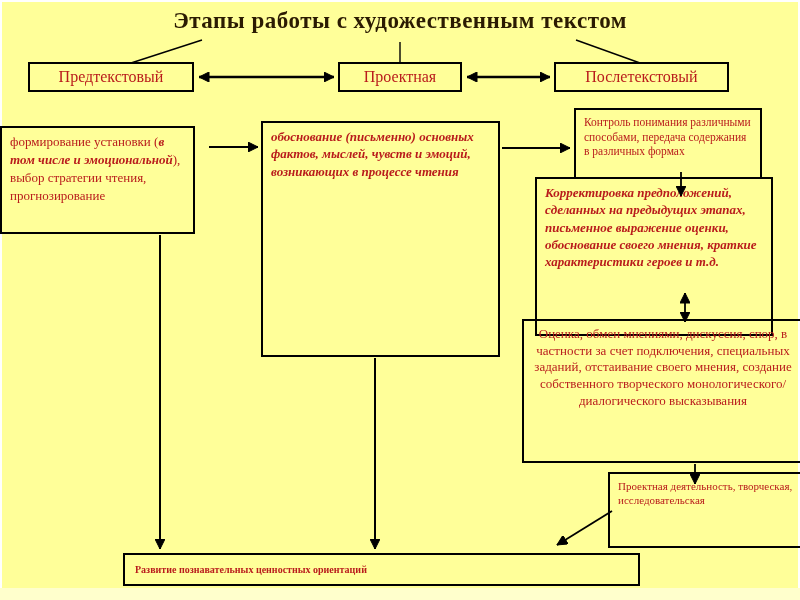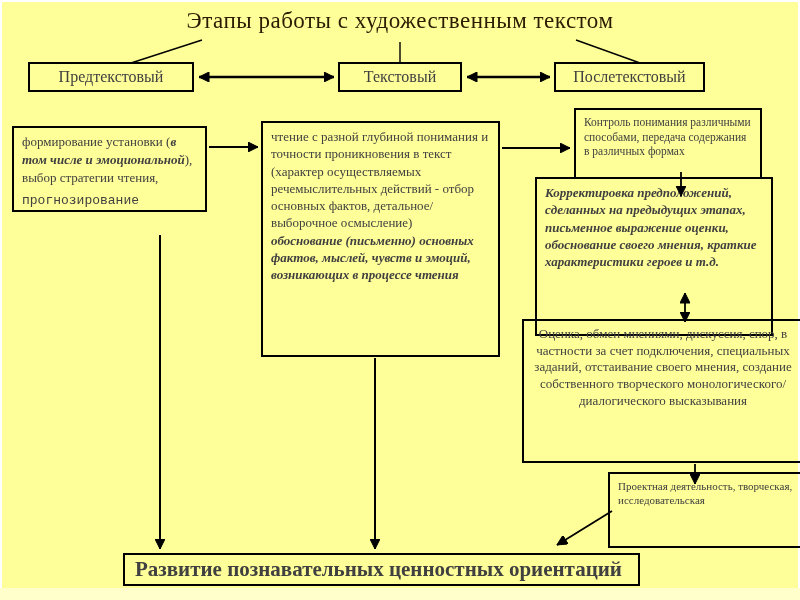--- a/index.html
+++ b/index.html
@@ -1,68 +1,67 @@
 <!DOCTYPE html>
 <html><head>
 <meta charset="utf-8">
 <style>
   html,body{margin:0;padding:0;}
   body{font-family:"Liberation Serif", serif; background:#ffffff;}
   .slide{position:relative; width:800px; height:600px; background:#ffffff; overflow:hidden;}
   .canvas{position:absolute; left:2px; top:2px; width:796px; height:586px; background:#FFFF99;}
   .bottom-strip{position:absolute; left:0; top:588px; width:800px; height:12px; background:#FFFFCC;}
   .title{position:absolute; left:0; top:8px; width:800px; text-align:center;
-         font-size:23px; font-weight:normal; color:#2B1B02; letter-spacing:0.5px;}
-  .box{position:absolute; border:2px solid #000; box-sizing:border-box; color:#404040;
+         font-size:23px; font-weight:bold; color:#2B1B02; letter-spacing:0.5px;}
+  .box{position:absolute; border:2px solid #000; box-sizing:border-box; color:#b91c1c;
        padding:5px 8px; background:transparent; line-height:1.33;}
   .stage{display:flex; align-items:center; justify-content:center;
          font-size:16px; padding:0; line-height:1;}
   .bi{font-weight:bold; font-style:italic;}
-  .para2{margin-top:5px;font-family:Liberation Mono, monospace;}
+  .para2{}
   .svg-overlay{position:absolute; left:0; top:0; width:800px; height:600px; pointer-events:none;}
   .svg-overlay line, .svg-overlay path{stroke:#000;}
   
   #stage-pretext{left:28px; top:62px; width:166px; height:30px;}
   #stage-text{left:338px; top:62px; width:124px; height:30px;}
-  #stage-posttext{left:554px; top:62px; width:151px; height:30px;}
-  #box-pretext{left:12px; top:126px; width:195px; height:86px; font-size:13px; line-height:1.38;}
+  #stage-posttext{left:554px; top:62px; width:175px; height:30px;}
+  #box-pretext{left:0; top:126px; width:195px; height:108px; font-size:13px; line-height:1.38;}
   #box-reading{left:261px; top:121px; width:239px; height:236px; font-size:13px;}
   #box-control{left:574px; top:108px; width:188px; height:71px; font-size:11.5px; line-height:1.28;}
   #box-correction{left:535px; top:177px; width:238px; height:159px; font-size:13px;}
   #box-assessment{left:522px; top:319px; width:282px; height:144px; font-size:13px; line-height:1.28;text-align:center;}
   #box-project{left:608px; top:472px; width:214px; height:76px; font-size:11px; line-height:1.28;}
   #footer-bar{left:123px; top:553px; width:517px; height:33px; display:flex; align-items:center;
-              padding:0 0 0 10px; font-size:21px; font-weight:bold;}
+              padding:0 0 0 10px; font-size:10px; font-weight:bold;}
 </style>
 </head>
 <body>
 
 <div class="slide">
   <div class="canvas"></div>
   <div class="bottom-strip"></div>
 
   <div class="title">Этапы работы с художественным текстом</div>
 
   <div class="box stage" id="stage-pretext">
     <span>Предтекстовый</span>
   </div>
   <div class="box stage" id="stage-text">
-    <span>Текстовый</span>
+    <span>Проектная</span>
   </div>
   <div class="box stage" id="stage-posttext">
     <span>Послетекстовый</span>
   </div>
 
   <div class="box" id="box-pretext">
     <span>формирование установки (</span><span class="bi">в том числе и эмоциональной</span><span>), выбор стратегии чтения,</span>
     <div class="para2">прогнозирование</div>
   </div>
 
   <div class="box" id="box-reading">
-    <span>чтение с разной глубиной понимания и точности проникновения в текст (характер осуществляемых речемыслительных действий - отбор основных фактов, детальное/ выборочное осмысление)</span>
     <div class="bi">обоснование (письменно) основных фактов, мыслей, чувств и эмоций, возникающих в процессе чтения</div>
   </div>
 
   <div class="box" id="box-control">
     <span>Контроль понимания различными способами, передача содержания в различных формах</span>
   </div>
   <div class="box bi" id="box-correction">
     <span>Корректировка предположений, сделанных на предыдущих этапах, письменное выражение оценки, обоснование своего мнения, краткие характеристики героев и т.д.</span>
   </div>
   <div class="box" id="box-assessment">

